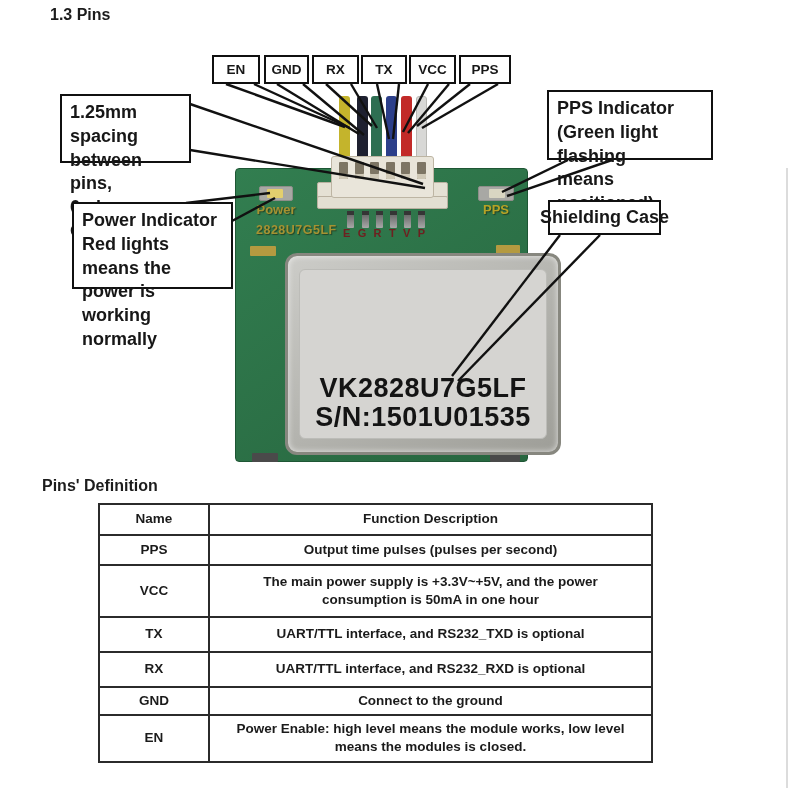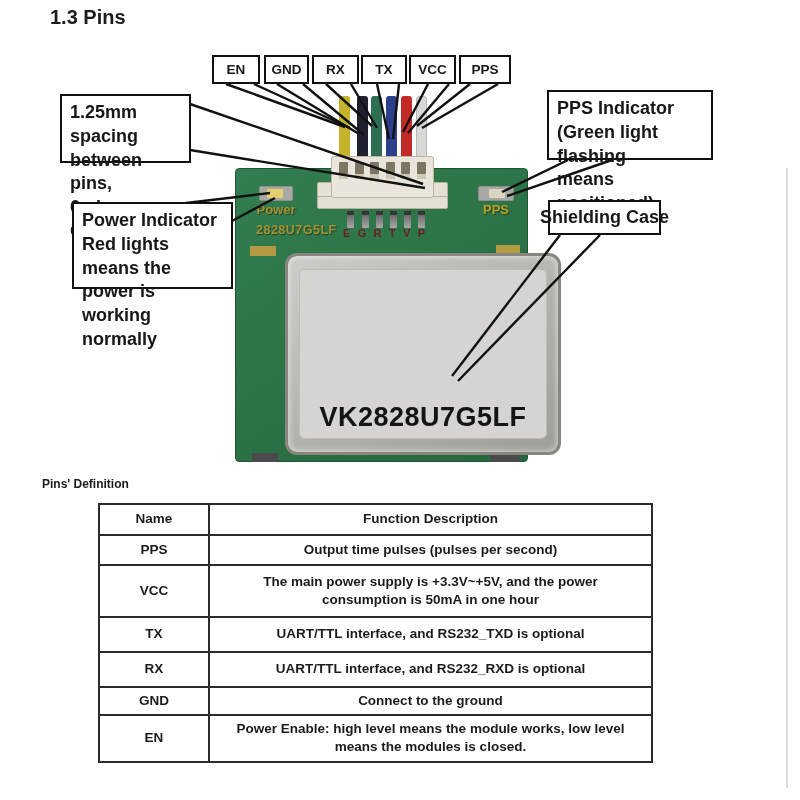--- a/index.html
+++ b/index.html
@@ -1,21 +1,21 @@
 <!DOCTYPE html>
 <html><head>
 <meta charset="utf-8">
 <style>
   * { margin:0; padding:0; box-sizing:border-box; }
   html,body { width:800px; height:800px; background:#ffffff; font-family:"Liberation Sans", sans-serif; position:relative; overflow:hidden; color:#1b1b1b; }
   .abs { position:absolute; }
 
   
-  .page-title { left:50px; top:6px; font-size:20px; font-weight:700; color:#1c1c1c; z-index:10; }
-  .section-heading { left:42px; top:477px; font-size:12px; font-weight:700; color:#1c1c1c; z-index:10; }
+  .page-title { left:50px; top:6px; font-size:16px; font-weight:700; color:#1c1c1c; z-index:10; }
+  .section-heading { left:42px; top:477px; font-size:16px; font-weight:700; color:#1c1c1c; z-index:10; }
 
   
   .callout { background:#fff; border:2.5px solid #101010; font-size:18px; font-weight:700; line-height:1.32; padding:5px 8px; white-space:pre-line; z-index:10; color:#171717; }
   .pinbox { background:#fff; border:2.5px solid #101010; font-size:13.5px; font-weight:700; display:flex; align-items:center; justify-content:center; z-index:10; color:#171717; }
 
   
   #leaders { left:0; top:0; z-index:6; pointer-events:none; }
 
   
   .pcb { left:235px; top:168px; width:293px; height:294px; background:linear-gradient(145deg,#327e50,#27663f); border:1px solid #1e5634; border-radius:4px; z-index:2; }
@@ -168,20 +168,21 @@
 
 <div class="abs gold-pad" style="left:250px; top:246px; width:26px;"></div>
 <div class="abs gold-pad" style="left:496px; top:245px; width:24px;"></div>
 <div class="abs board-tab" style="left:252px; top:453px; width:26px;"></div>
 <div class="abs board-tab" style="left:490px; top:453px; width:30px;"></div>
 
 <div class="abs shield">
   <div class="shield-label">
     <div class="shield-text">
       <div>VK2828U7G5LF</div>
+      <div>S/N:1501U01535</div>
     </div>
   </div>
 </div>
 
 <div class="abs section-heading">Pins' Definition</div>
 
 <table class="abs pins-table">
   <colgroup>
       <col style="width:110px">
       <col style="width:443px">

